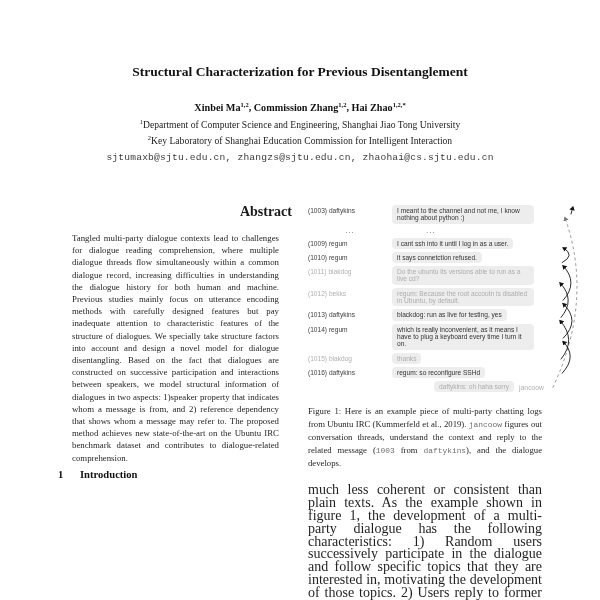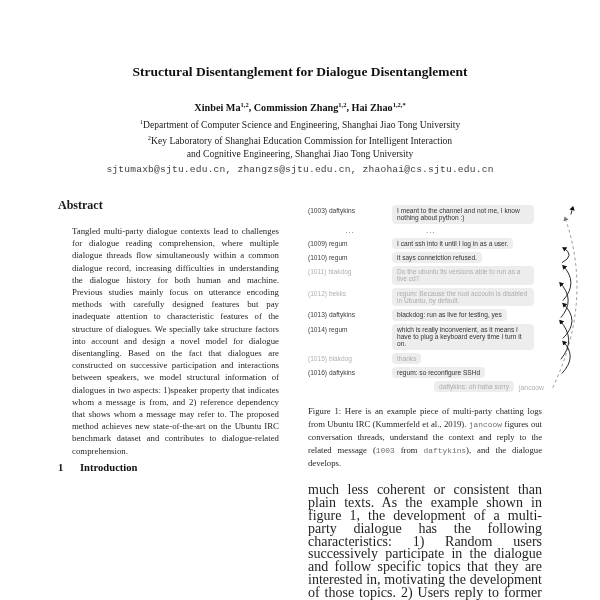--- a/index.html
+++ b/index.html
@@ -16,21 +16,21 @@
   .authors sup { font-size:6.5px; font-weight:bold; }
   .affiliations { margin-top:3px; font-size:9.6px; line-height:12.4px; color:#1a1a1a; }
   .affiliations sup { font-size:6.5px; }
   .emails {
     margin-top:4px; font-family:"Liberation Mono","DejaVu Sans Mono",monospace;
     font-size:9.6px; letter-spacing:0.2px; color:#3c3c3c; white-space:nowrap;
   }
   
   .columns { position:absolute; top:198px; left:58px; width:484px; display:flex; gap:16px; }
   .col { width:234px; }
-  .abstract-head { text-align:left; font-weight:bold; font-size:12px; }
+  .abstract-head { text-align:right; font-weight:bold; font-size:14px; margin-top:6px; }
   .abstract-text {
     margin:12px 13px 0 14px; font-size:8.8px; line-height:12.2px;
     text-align:justify; color:#1f1f1f;
   }
   .section-head { margin-top:5px; font-weight:bold; font-size:10.6px; color:#111; }
   .section-head .sec-num { display:inline-block; width:22px; }
   .body-par {
     margin-top:12px; font-size:14px; line-height:12.8px;
     text-align:justify; color:#1f1f1f;
   }
@@ -63,26 +63,25 @@
     font-family:"Liberation Mono","DejaVu Sans Mono",monospace;
     font-size:7.9px; color:#6f6f6f;
   }
 </style>
 </head>
 <body>
 
 <div class="page">
 
   <div class="header">
-    <div class="title">Structural Disentanglement for Dialogue Disentanglement</div>
+    <div class="title">Structural Characterization for Previous Disentanglement</div>
     <div class="authors" id="authors"><span><span>Xinbei Ma</span><sup>1,2</sup></span>, <span><span>Commission Zhang</span><sup>1,2</sup></span>, <span><span>Hai Zhao</span><sup>1,2,*</sup></span></div>
     <div class="affiliations" id="affiliations">
         <div><sup>1</sup>Department of Computer Science and Engineering, Shanghai Jiao Tong University</div>
         <div><sup>2</sup>Key Laboratory of Shanghai Education Commission for Intelligent Interaction</div>
-        <div>and Cognitive Engineering, Shanghai Jiao Tong University</div>
       </div>
     <div class="emails">sjtumaxb@sjtu.edu.cn, zhangzs@sjtu.edu.cn, zhaohai@cs.sjtu.edu.cn</div>
   </div>
 
   <div class="columns">
 
     <div class="col">
       <div class="abstract-head">Abstract</div>
       <div class="abstract-text">Tangled multi-party dialogue contexts lead to challenges for dialogue reading comprehension, where multiple dialogue threads flow simultaneously within a common dialogue record, increasing difficulties in understanding the dialogue history for both human and machine. Previous studies mainly focus on utterance encoding methods with carefully designed features but pay inadequate attention to characteristic features of the structure of dialogues. We specially take structure factors into account and design a novel model for dialogue disentangling. Based on the fact that dialogues are constructed on successive participation and interactions between speakers, we model structural information of dialogues in two aspects: 1)speaker property that indicates whom a message is from, and 2) reference dependency that shows whom a message may refer to. The proposed method achieves new state-of-the-art on the Ubuntu IRC benchmark dataset and contributes to dialogue-related comprehension.</div>
       <div class="section-head">

